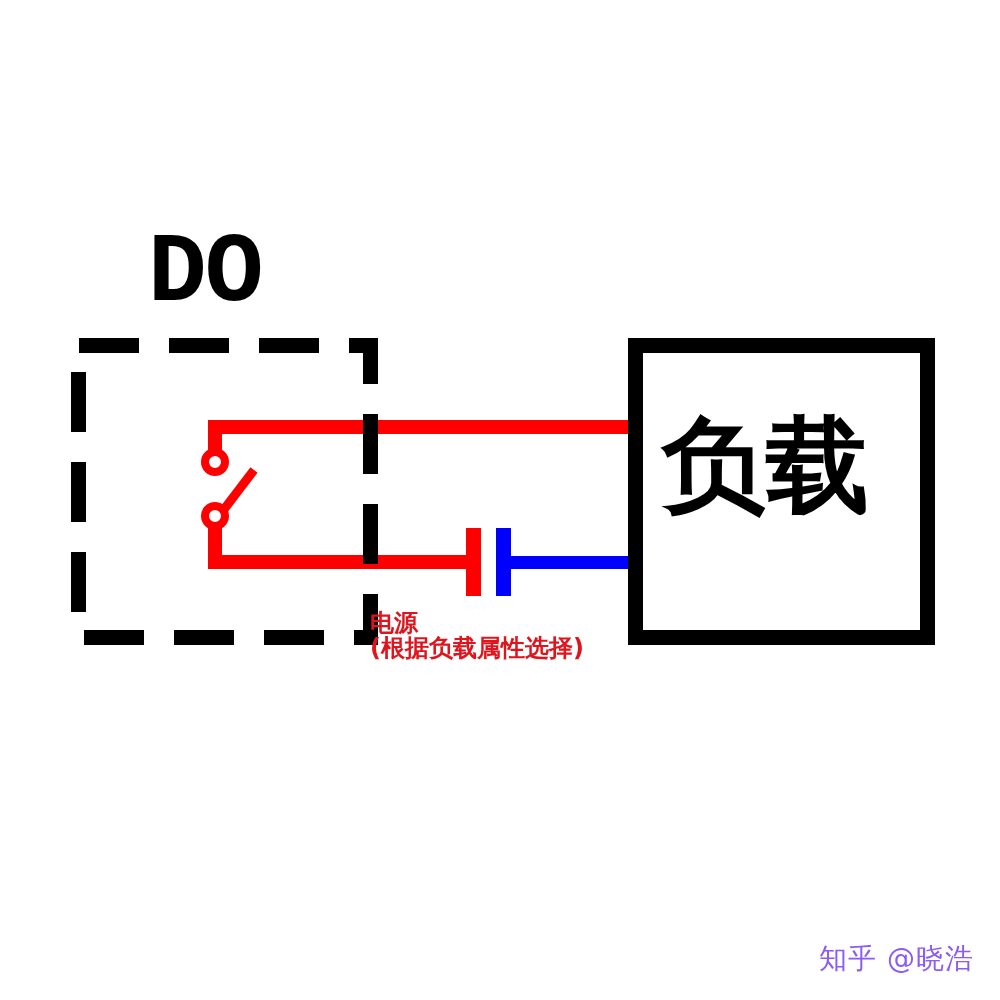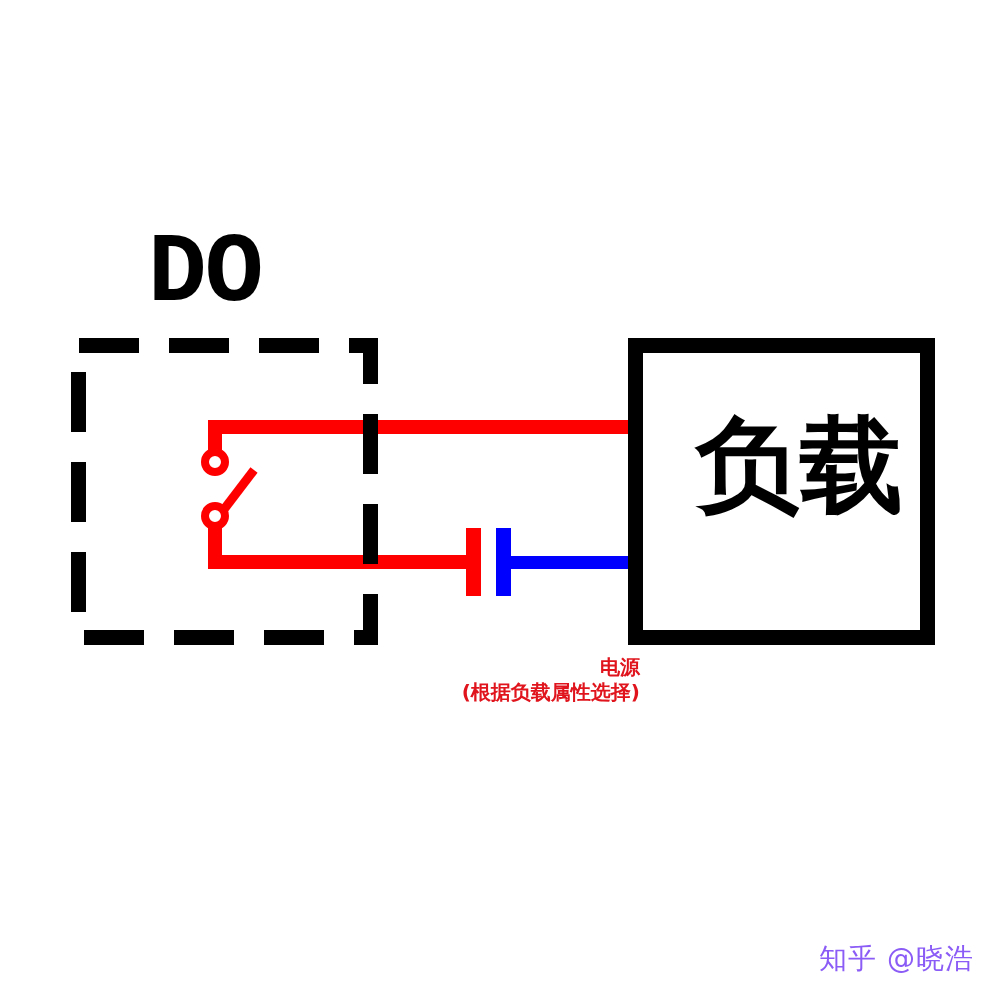--- a/index.html
+++ b/index.html
@@ -1,20 +1,20 @@
 <!DOCTYPE html>
 <html><head>
 <meta charset="utf-8">
 <style>
   html, body { margin: 0; padding: 0; background: #ffffff; }
   body { width: 1000px; height: 1000px; position: relative; overflow: hidden; font-family: "DejaVu Sans", sans-serif; }
   svg { position: absolute; left: 0; top: 0; }
   .do-title { position: absolute; left: 148px; top: 225px; font-family: Liberation Mono, monospace; font-weight: bold; font-size: 98px; line-height: 1; color: #000; letter-spacing: -2px; }
-  .load-label { position: absolute; left: 646px; top: 338px; width: 307px; height: 257px; display: flex; align-items: center; justify-content: center; font-family: "DejaVu Sans", sans-serif; font-weight: bold; font-size: 104px; color: #000; }
-  .ps-label { position: absolute; left: 370px; top: 611px; width: 270px; text-align: right; color: #e0141c; font-weight: bold; font-family: "DejaVu Sans", sans-serif; font-size: 20px; line-height: 25px; margin-top: 44px; }
+  .load-label { position: absolute; left: 612px; top: 338px; width: 307px; height: 257px; display: flex; align-items: center; justify-content: center; font-family: "DejaVu Sans", sans-serif; font-weight: bold; font-size: 104px; color: #000; }
+  .ps-label { position: absolute; left: 370px; top: 611px; width: 270px; text-align: left; color: #e0141c; font-weight: bold; font-family: "DejaVu Sans", sans-serif; font-size: 24px; line-height: 25px; }
   .watermark { position: absolute; right: 26px; top: 940px; color: #8b5cf6; font-family: "DejaVu Sans", sans-serif; font-size: 28px; letter-spacing: 1px; }
 </style>
 </head>
 <body>
 
 <svg width="1000" height="1000" viewBox="0 0 1000 1000">
 
   <g fill="#000">
 
     <rect x="79" y="338" width="60" height="15"></rect>

